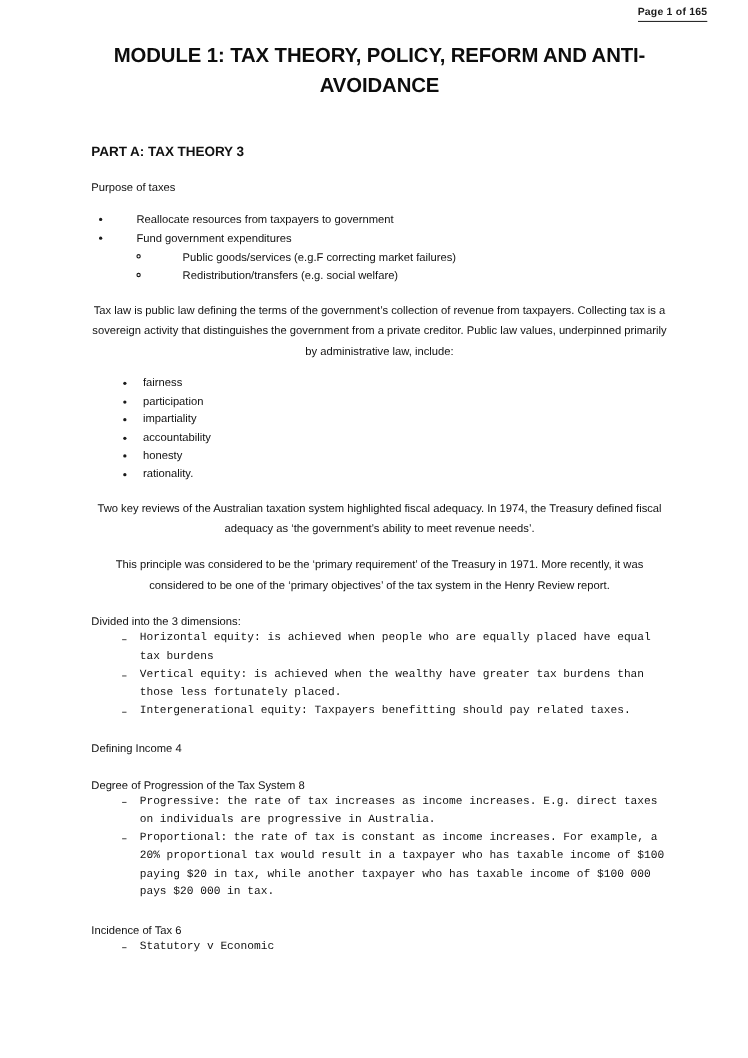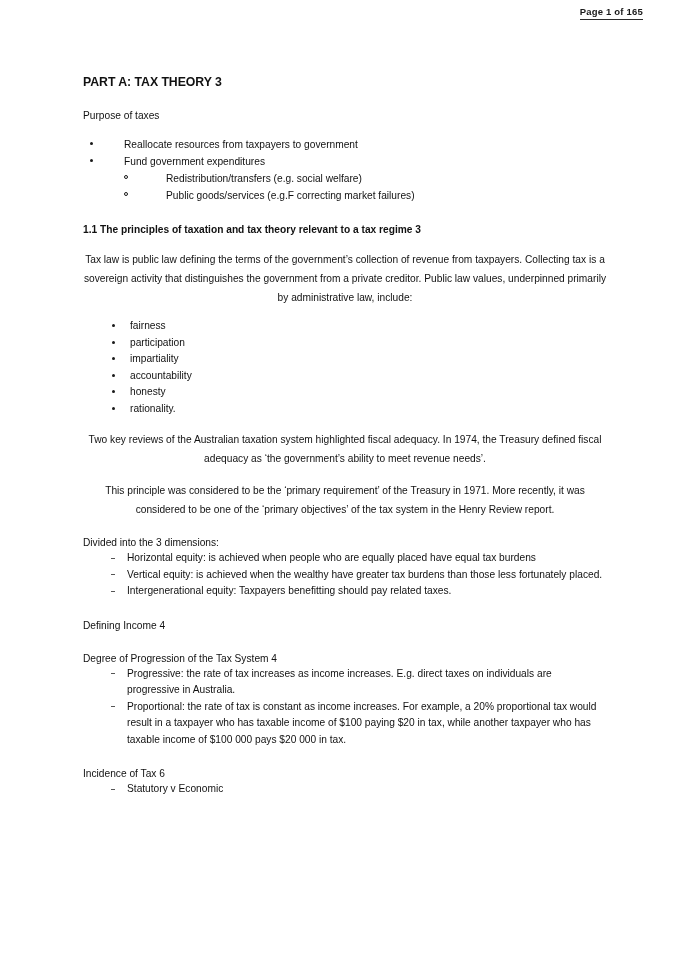--- a/index.html
+++ b/index.html
@@ -160,20 +160,21 @@
     height: 3.2px;
     background: #1a1a1a;
     border-radius: 50%;
   }
 
   
   ul.dash-list {
     list-style: none;
     margin: 0;
     padding: 0;
+    font-family: Liberation Mono, monospace;
   }
   ul.dash-list > li {
     font-size: 10.2px;
     line-height: 16.5px;
     position: relative;
     padding-left: 44px;
     margin: 0;
   }
   ul.dash-list > li > .marker-dash {
     position: absolute;
@@ -188,47 +189,47 @@
 </style>
 </head>
 <body>
 
 <div class="page">
 
   <div class="page-header">Page 1 of 165</div>
 
   <div class="content">
 
+    <h1 class="doc-title">MODULE 1: TAX THEORY, POLICY, REFORM AND ANTI-AVOIDANCE</h1>
 
     <h2 class="part-heading">PART A: TAX THEORY 3</h2>
 
     <div class="sub-heading-plain">Purpose of taxes</div>
 
     <ul class="disc-list">
       <li>
         <span class="marker-disc"></span>
         <span>Reallocate resources from taxpayers to government</span>
       </li>
       <li>
         <span class="marker-disc"></span>
         <span>Fund government expenditures</span>
         <ul class="circle-list">
           <li>
             <span class="marker-circle"></span>
-            <span>Redistribution/transfers (e.g. social welfare)</span>
+            <span>Public goods/services (e.g.F correcting market failures)</span>
           </li>
           <li>
             <span class="marker-circle"></span>
-            <span>Public goods/services (e.g.F correcting market failures)</span>
+            <span>Redistribution/transfers (e.g. social welfare)</span>
           </li>
         </ul>
       </li>
     </ul>
 
-    <div class="sub-heading-bold">1.1 The principles of taxation and tax theory relevant to a tax regime 3</div>
 
     <p class="para">Tax law is public law defining the terms of the government’s collection of revenue from taxpayers. Collecting tax is a sovereign activity that distinguishes the government from a private creditor. Public law values, underpinned primarily by administrative law, include:</p>
 
     <ul class="values-list">
       <li>
         <span class="marker-disc"></span>
         <span>fairness</span>
       </li>
       <li>
         <span class="marker-disc"></span>
@@ -269,21 +270,21 @@
         <span>Vertical equity: is achieved when the wealthy have greater tax burdens than those less fortunately placed.</span>
       </li>
       <li>
         <span class="marker-dash"></span>
         <span>Intergenerational equity: Taxpayers benefitting should pay related taxes.</span>
       </li>
     </ul>
 
     <div class="sub-heading-plain">Defining Income 4</div>
 
-    <div class="sub-heading-plain">Degree of Progression of the Tax System 4</div>
+    <div class="sub-heading-plain">Degree of Progression of the Tax System 8</div>
 
     <ul class="dash-list">
       <li>
         <span class="marker-dash"></span>
         <span>Progressive: the rate of tax increases as income increases. E.g. direct taxes on individuals are progressive in Australia.</span>
       </li>
       <li>
         <span class="marker-dash"></span>
         <span>Proportional: the rate of tax is constant as income increases. For example, a 20% proportional tax would result in a taxpayer who has taxable income of $100 paying $20 in tax, while another taxpayer who has taxable income of $100 000 pays $20 000 in tax.</span>
       </li>

